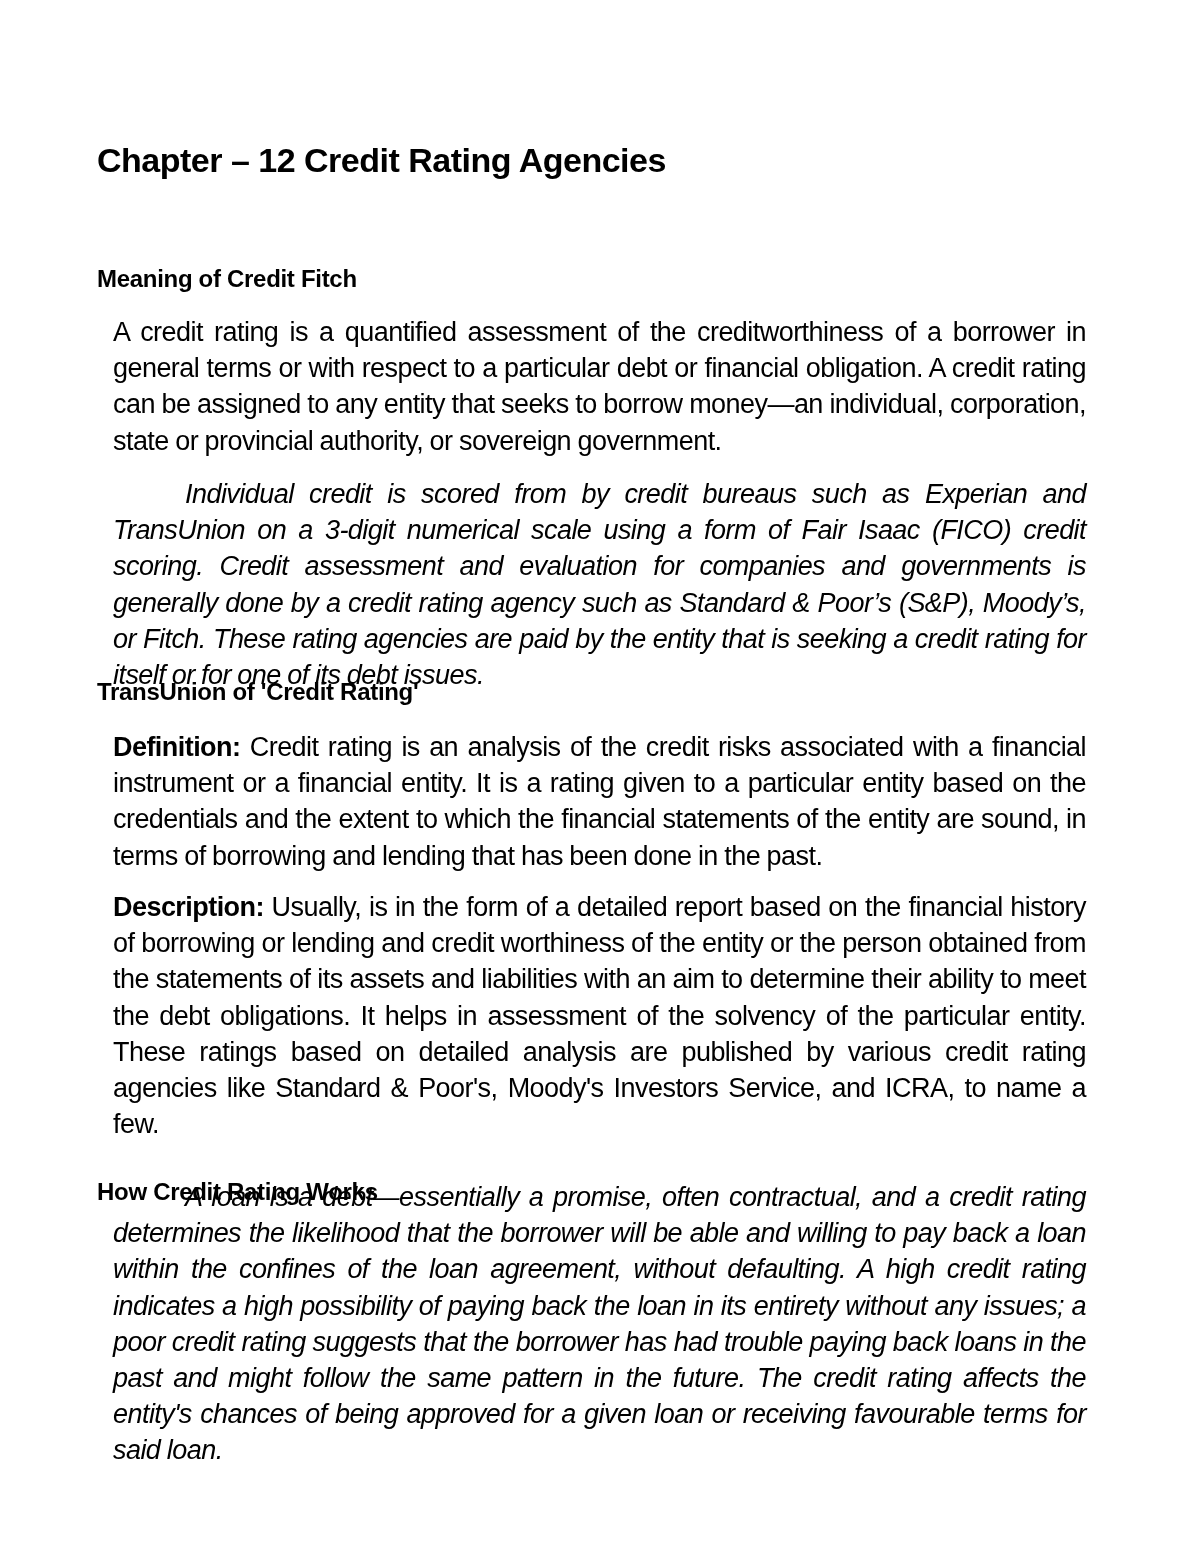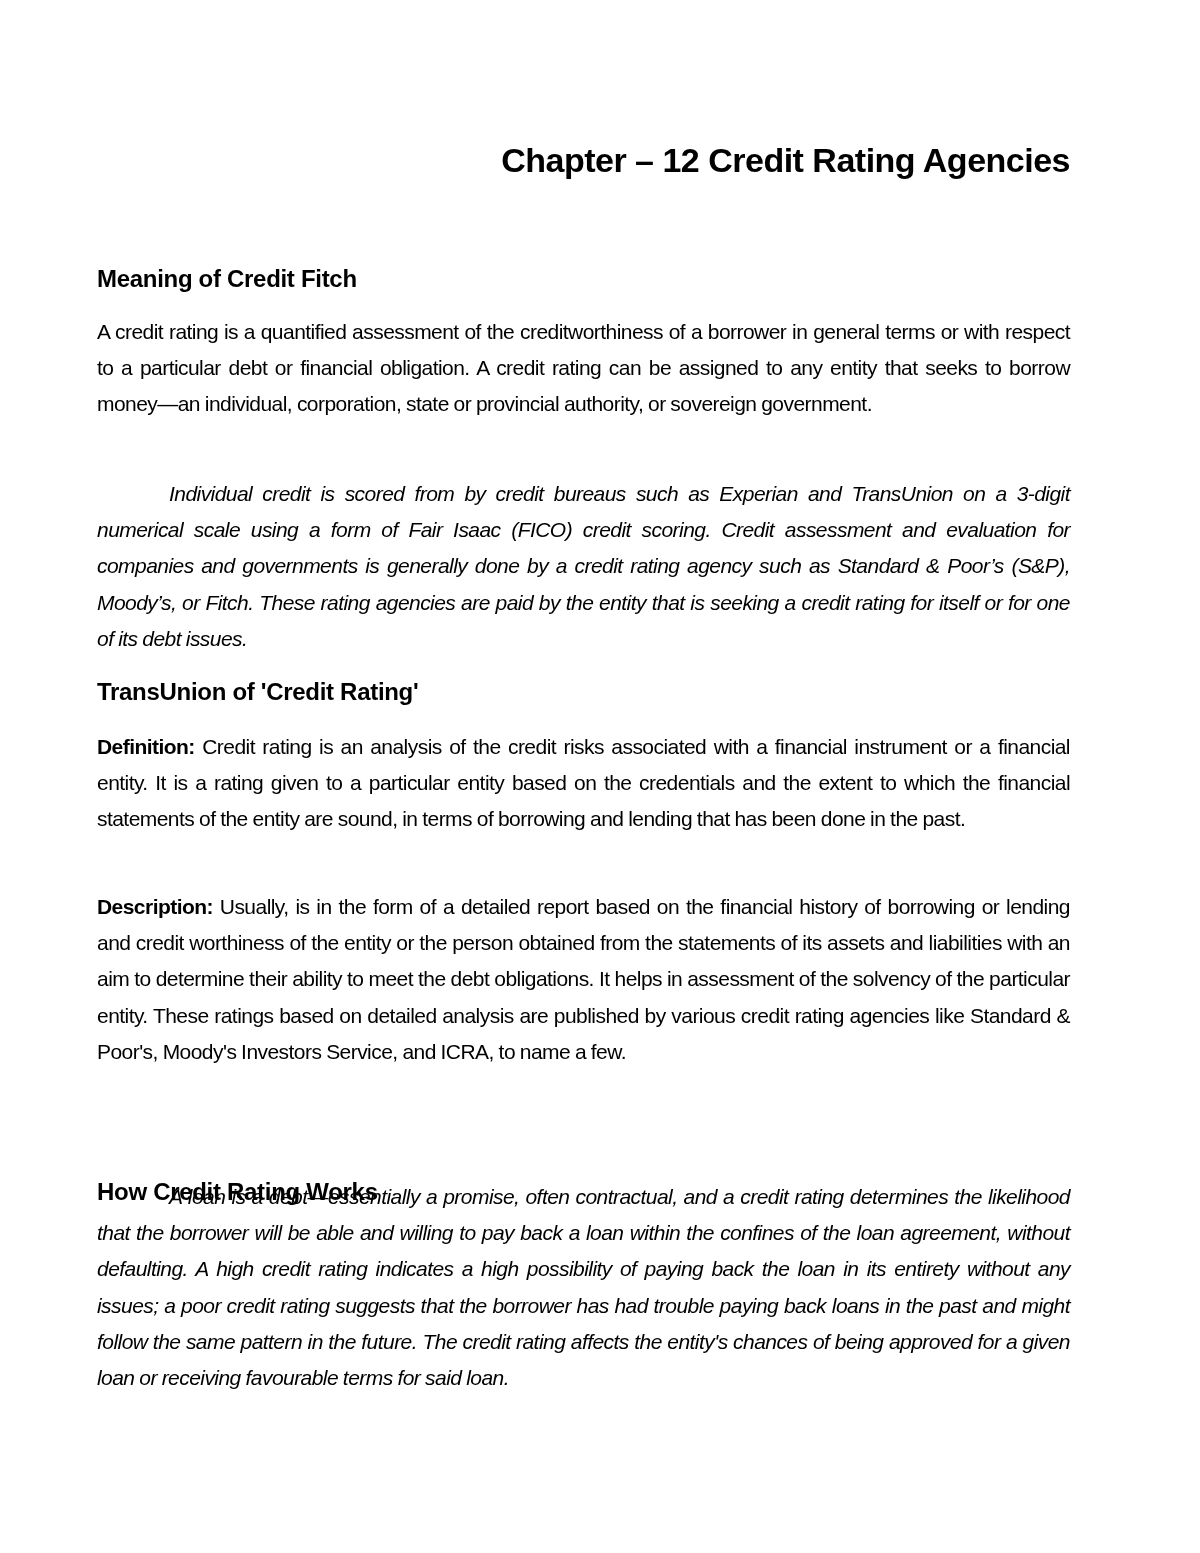--- a/index.html
+++ b/index.html
@@ -19,41 +19,41 @@
       position: absolute;
       left: 97px;
       top: 0;
       width: 973px;
     }
     .title {
       position: absolute;
       top: 138px;
       left: 0;
       width: 973px;
-      text-align: right;
+      text-align: left;
       font-size: 34px;
       font-weight: bold;
       letter-spacing: -0.5px;
       margin: 0;
       line-height: 44px;
     }
     .heading {
       position: absolute;
       left: 0;
       font-size: 24px;
       font-weight: bold;
       margin: 0;
       line-height: 32px;
       letter-spacing: -0.3px;
     }
     .para {
       position: absolute;
-      left: 0;
+      left: 16px;
       width: 973px;
-      font-size: 21px;
+      font-size: 27px;
       line-height: 36.2px;
       text-align: justify;
       margin: 0;
       letter-spacing: -0.55px;
       word-spacing: -0.5px;
     }
     .indent {
       text-indent: 72px;
       font-style: italic;
     }

